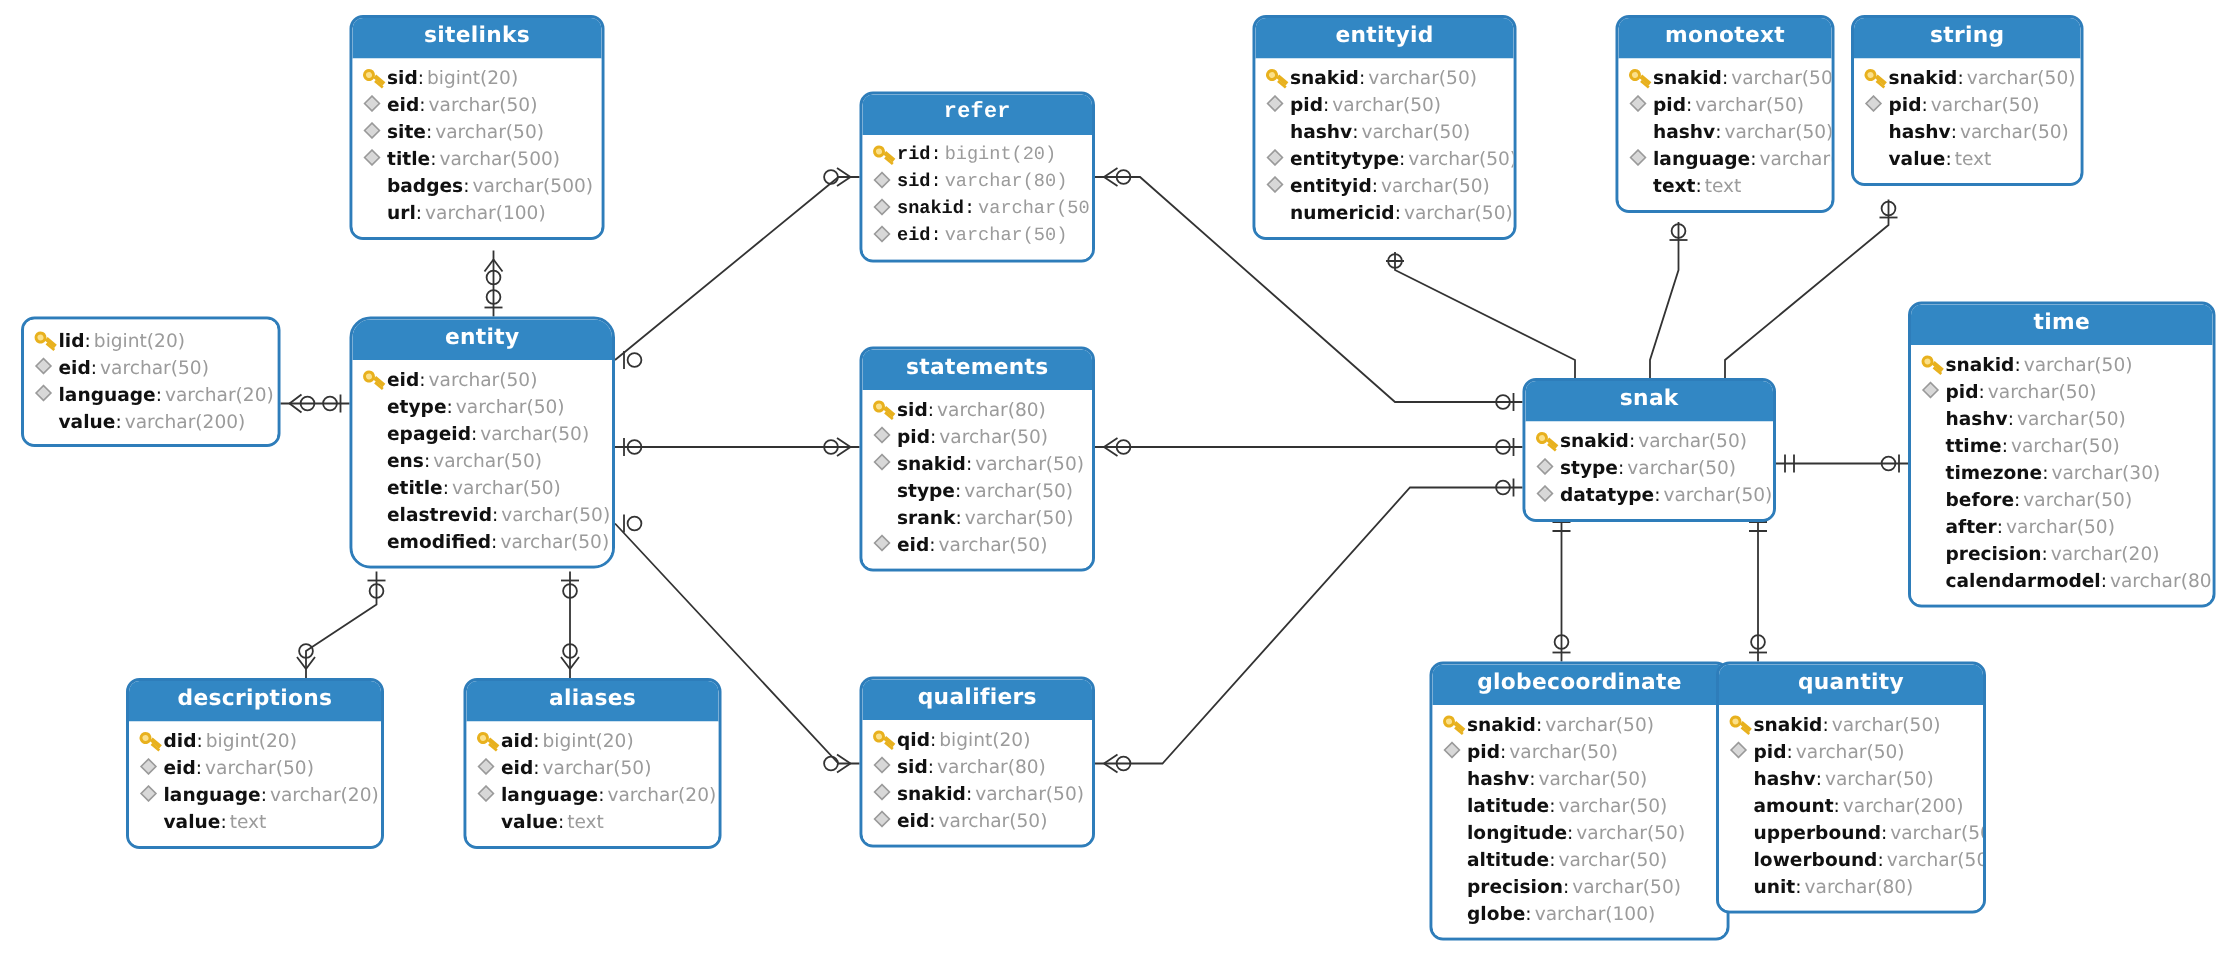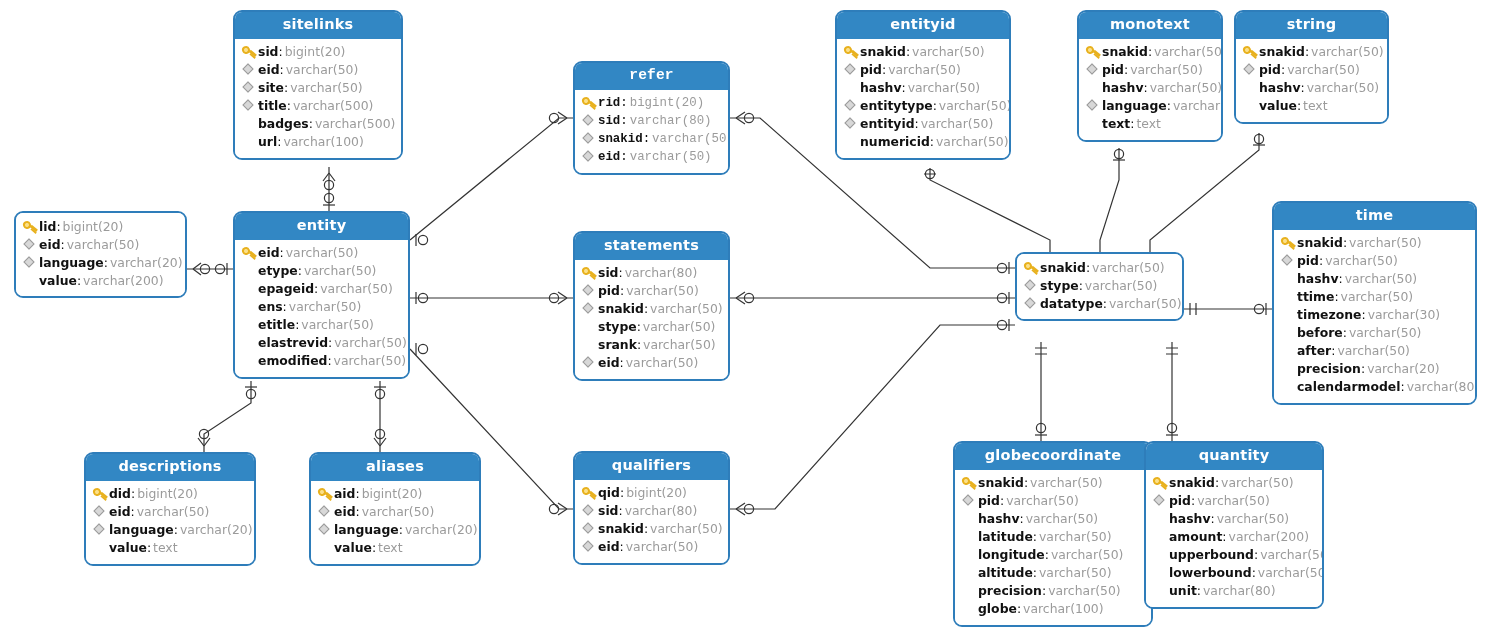--- a/index.html
+++ b/index.html
@@ -438,21 +438,21 @@
           <span class="ftype">varchar(20)</span>
         </div>
         <div class="field-row">
           <span class="fi"></span>
           <span class="fname">value</span>
           <span class="colon">:</span>
           <span class="ftype">varchar(200)</span>
         </div>
       </div>
     </div>
-    <div class="table-node" style="left: 233px; top: 211px; width: 177px;">
+    <div class="table-node" style="left: 233px; top: 211px; width: 177px; border-radius: 14px;">
       <div class="table-header">entity</div>
       <div class="table-body">
         <div class="field-row">
           <span class="fi icon-key"></span>
           <span class="fname">eid</span>
           <span class="colon">:</span>
           <span class="ftype">varchar(50)</span>
         </div>
         <div class="field-row">
           <span class="fi"></span>
@@ -527,20 +527,21 @@
         </div>
         <div class="field-row">
           <span class="fi icon-diamond"></span>
           <span class="fname">eid</span>
           <span class="colon">:</span>
           <span class="ftype">varchar(50)</span>
         </div>
       </div>
     </div>
     <div class="table-node" style="left: 1015px; top: 252px; width: 169px;">
+      <div class="table-header">snak</div>
       <div class="table-body">
         <div class="field-row">
           <span class="fi icon-key"></span>
           <span class="fname">snakid</span>
           <span class="colon">:</span>
           <span class="ftype">varchar(50)</span>
         </div>
         <div class="field-row">
           <span class="fi icon-diamond"></span>
           <span class="fname">stype</span>

